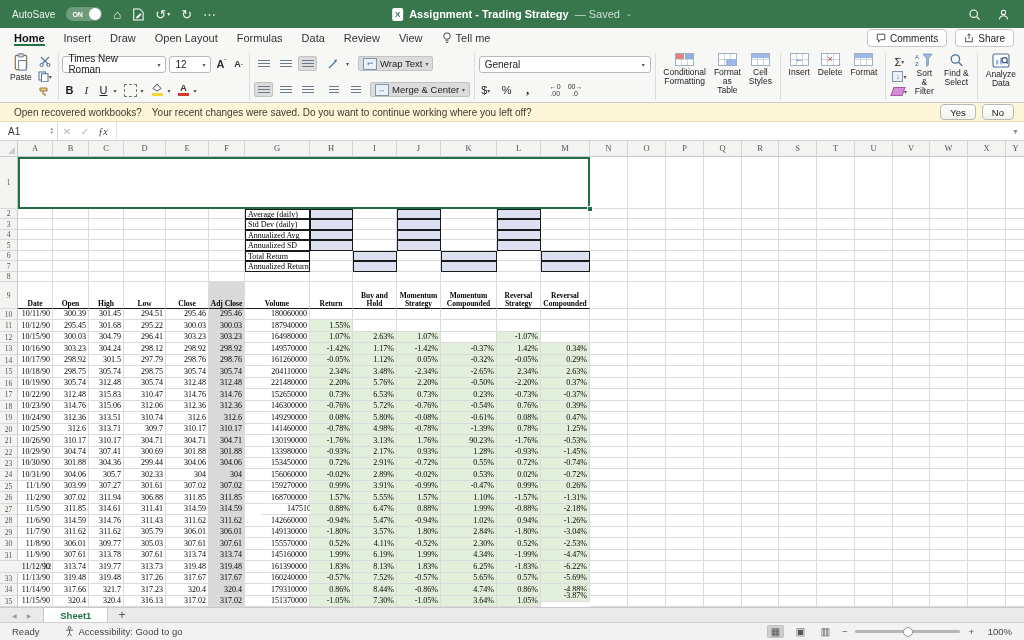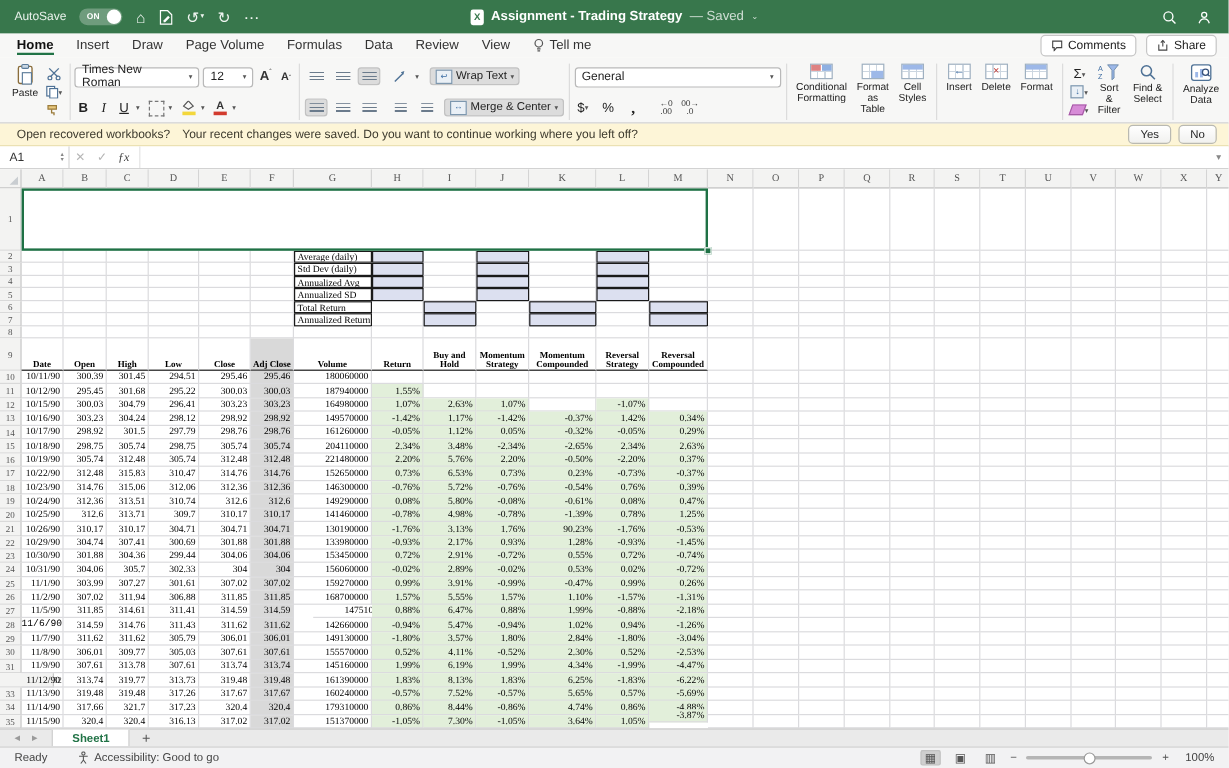--- a/index.html
+++ b/index.html
@@ -174,21 +174,21 @@
             <path d="M2.8 14c.8-3 3-4.4 5.2-4.4s4.4 1.4 5.2 4.4" fill="none" stroke="#fff" stroke-width="1.3"></path>
           </svg>
       </span>
     </div>
   </div>
 
   <div id="tabrow">
     <span class="tab active">Home</span>
     <span class="tab">Insert</span>
     <span class="tab">Draw</span>
-    <span class="tab">Page Volume</span>
+    <span class="tab">Open Layout</span>
     <span class="tab">Formulas</span>
     <span class="tab">Data</span>
     <span class="tab">Review</span>
     <span class="tab">View</span>
     <span class="tellme">
       <svg width="10" height="12" viewBox="0 0 10 13">
           <circle cx="5" cy="4.4" r="3.4" fill="none" stroke="#555" stroke-width="1.1"></circle>
           <line x1="3.4" y1="9.5" x2="6.6" y2="9.5" stroke="#555" stroke-width="1.1"></line>
           <line x1="3.8" y1="11.3" x2="6.2" y2="11.3" stroke="#555" stroke-width="1.1"></line>
         </svg>
@@ -1200,21 +1200,21 @@
       <div class="cell" style="left: 666px; top: 363px; width: 38px; height: 11px; line-height: 10px;"></div>
       <div class="cell" style="left: 704px; top: 363px; width: 38px; height: 11px; line-height: 10px;"></div>
       <div class="cell" style="left: 742px; top: 363px; width: 37px; height: 11px; line-height: 10px;"></div>
       <div class="cell" style="left: 779px; top: 363px; width: 38px; height: 11px; line-height: 10px;"></div>
       <div class="cell" style="left: 817px; top: 363px; width: 38px; height: 11px; line-height: 10px;"></div>
       <div class="cell" style="left: 855px; top: 363px; width: 38px; height: 11px; line-height: 10px;"></div>
       <div class="cell" style="left: 893px; top: 363px; width: 37px; height: 11px; line-height: 10px;"></div>
       <div class="cell" style="left: 930px; top: 363px; width: 38px; height: 11px; line-height: 10px;"></div>
       <div class="cell" style="left: 968px; top: 363px; width: 38px; height: 11px; line-height: 10px;"></div>
       <div class="cell" style="left: 1006px; top: 363px; width: 20px; height: 11px; line-height: 10px;"></div>
-      <div class="cell num" style="left: 18px; top: 374px; width: 35px; height: 12px; line-height: 11px; font-family: Liberation Mono, monospace;">11/6/90</div>
+      <div class="cell num" style="left: 18px; top: 374px; width: 35px; height: 12px; line-height: 11px;">11/6/90</div>
       <div class="cell num" style="left: 53px; top: 374px; width: 36px; height: 12px; line-height: 11px;">314.59</div>
       <div class="cell num" style="left: 89px; top: 374px; width: 35px; height: 12px; line-height: 11px;">314.76</div>
       <div class="cell num" style="left: 124px; top: 374px; width: 42px; height: 12px; line-height: 11px;">311.43</div>
       <div class="cell num" style="left: 166px; top: 374px; width: 43px; height: 12px; line-height: 11px;">311.62</div>
       <div class="cell num grey" style="left: 209px; top: 374px; width: 36px; height: 12px; line-height: 11px;">311.62</div>
       <div class="cell num" style="left: 245px; top: 374px; width: 65px; height: 12px; line-height: 11px;">142660000</div>
       <div class="cell num green" style="left: 310px; top: 374px; width: 43px; height: 12px; line-height: 11px;">-0.94%</div>
       <div class="cell num green" style="left: 353px; top: 374px; width: 44px; height: 12px; line-height: 11px;">5.47%</div>
       <div class="cell num green" style="left: 397px; top: 374px; width: 44px; height: 12px; line-height: 11px;">-0.94%</div>
       <div class="cell num green" style="left: 441px; top: 374px; width: 56px; height: 12px; line-height: 11px;">1.02%</div>

